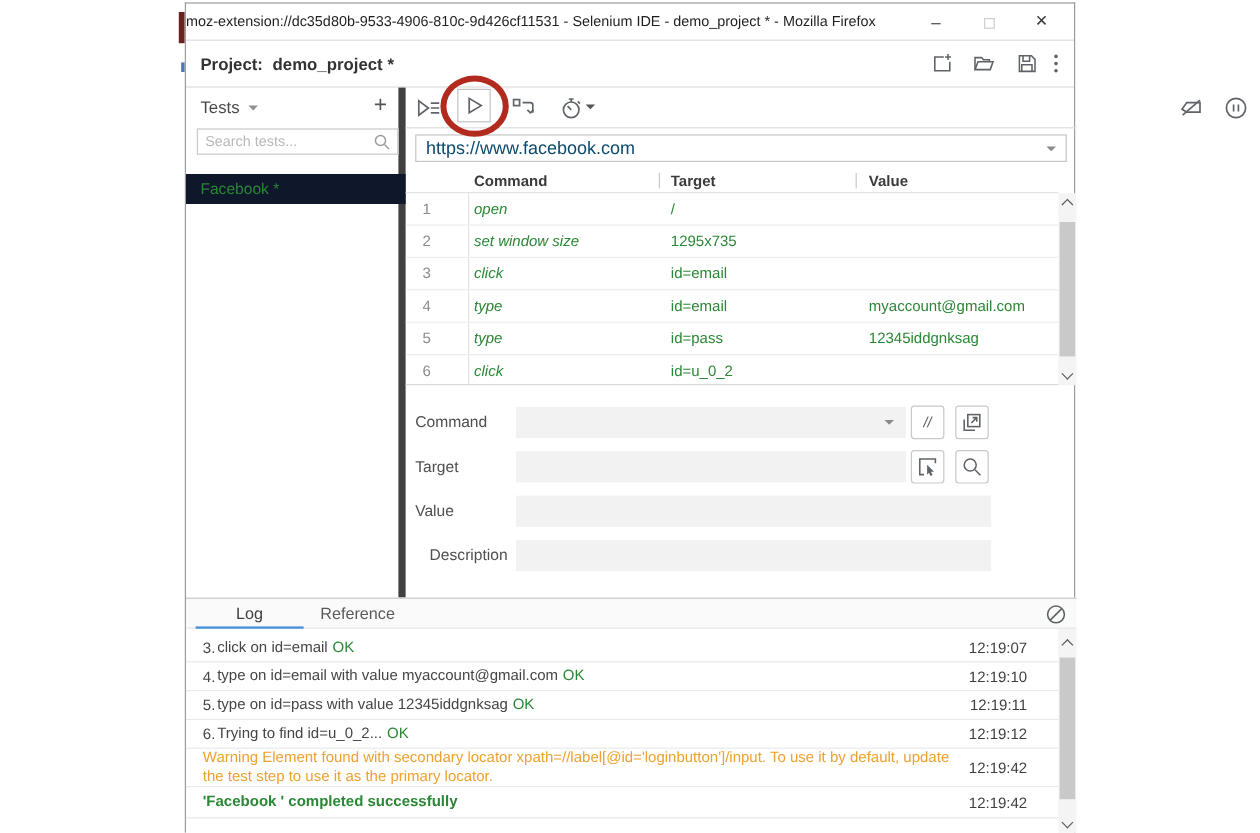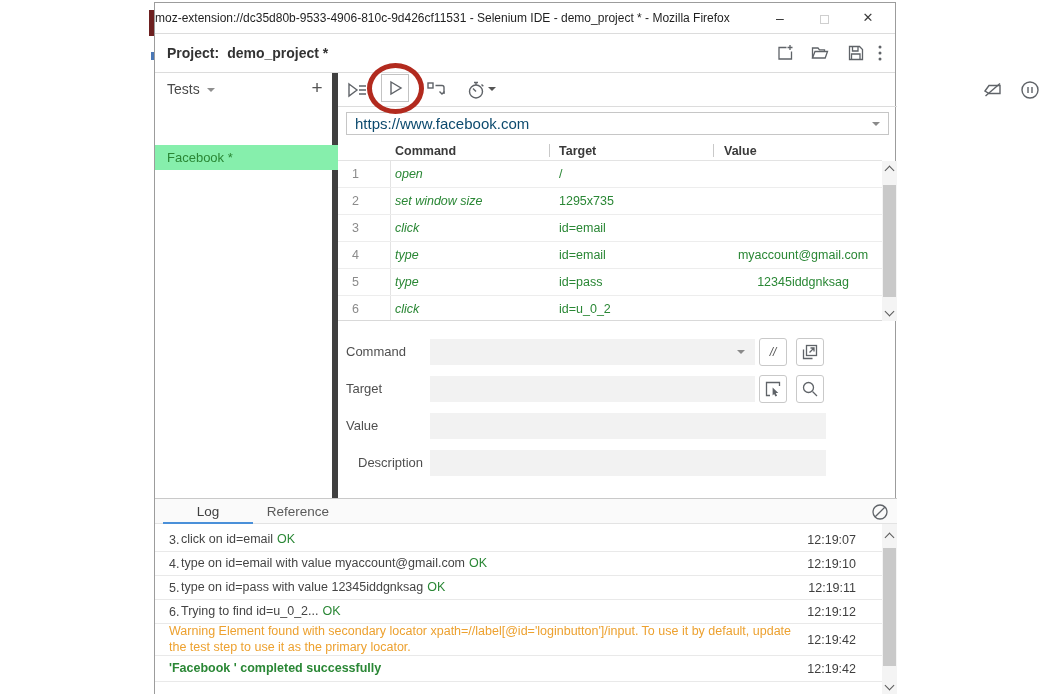--- a/index.html
+++ b/index.html
@@ -32,21 +32,21 @@
 
 .sidebar { left:0; top:70px; width:183px; height:425px; border-right:6px solid #404040; }
 .tests-label { left:12px; top:0; line-height:32px; font-size:14px; color:#4a4a4a; }
 .caret { width:0; height:0; border-left:4px solid transparent; border-right:4px solid transparent; border-top:4px solid #8f8f8f; }
 .tests-caret { left:52px; top:15px; }
 .add-test { left:148px; top:0; width:28px; height:32px; text-align:center; line-height:30px; font-size:19px; color:#555; font-weight:300; }
 .search-box { left:9px; top:34px; width:168px; height:22px; border:1px solid #c9c9c9; background:#fff; }
 .search-box input { position:absolute; left:6px; top:0; width:135px; height:20px; border:none; outline:none; font-size:12px; color:#444; font-family:"Liberation Sans",sans-serif; background:transparent; }
 .search-box input::placeholder { color:#b8b8b8; }
 .search-mag { right:5px; top:3px; position:absolute; }
-.test-item { left:0; top:72px; width:183px; height:25px; background:#86efac; line-height:25px; font-size:13px; padding-left:12px; color:#2a8735; }
+.test-item { left:0; top:72px; width:183px; height:25px; background:#0f172a; line-height:25px; font-size:13px; padding-left:12px; color:#2a8735; }
 
 
 .toolbar { left:183px; top:70px; width:559px; height:34px; border-bottom:1px solid #dcdcdc; }
 .tbi { top:6px; width:22px; height:22px; }
 .play-box { left:43px; top:1px; width:28px; height:28px; border:1px solid #c3c3c3; background:#fff; }
 .red-circle { left:29px; top:-10px; width:57px; height:51px; border:5px solid #b22a1e; border-radius:50%; z-index:20; background:transparent; }
 .tb-caret { left:150px; top:14px; border-top-color:#555; }
 
 
 .urlbar { left:191px; top:109px; width:543px; height:23px; border:1px solid #c6c6c6; background:#fff; }
@@ -60,21 +60,21 @@
 .hc-cmd { width:158px; padding-left:4px; }
 .hc-tgt { width:164px; padding-left:10px; }
 .hc-val { width:169px; padding-left:11px; }
 .hc-tgt::before, .hc-val::before { content:""; position:absolute; left:0; top:3px; width:1px; height:13px; background:#c9c9c9; }
 .tbody { left:183px; top:158px; width:544px; height:160px; overflow:hidden; border-bottom:1px solid #d9d9d9; }
 .trow { display:flex; height:27px; border-bottom:1px solid #ededed; font-size:12.5px; color:#2a8735; }
 .tc { line-height:26px; white-space:nowrap; overflow:hidden; }
 .tc-num { width:53px; color:#8b8b8b; padding-left:14px; border-right:1px solid #e3e3e3; }
 .tc-cmd { width:158px; padding-left:4px; font-style:italic; }
 .tc-tgt { width:164px; padding-left:10px; }
-.tc-val { width:169px; padding-left:11px;text-align:center; }
+.tc-val { width:169px; padding-left:11px; }
 
 
 .sbar { width:15px; background:#f4f4f4; }
 .sbar-table { left:727px; top:158px; height:160px; }
 .sbar-log { left:727px; top:521px; height:171px; }
 .chev { position:absolute; left:4px; width:7px; height:7px; border-left:1.5px solid #5a5a5a; border-top:1.5px solid #5a5a5a; }
 .chev-up { transform:rotate(45deg); }
 .chev-down { transform:rotate(225deg); }
 .thumb { position:absolute; left:1px; width:13px; background:#c9c9c9; }
 
@@ -149,20 +149,29 @@
           <circle cx="6" cy="10" r="1.5"></circle>
           <circle cx="6" cy="16" r="1.5"></circle>
       </svg>
     </div>
   </div>
 
   <div class="abs sidebar">
     <div class="abs tests-label">Tests</div>
     <div class="abs caret tests-caret"></div>
     <div class="abs add-test">+</div>
+    <div class="abs search-box">
+      <input type="text" placeholder="Search tests..." style="">
+      <span class="search-mag icon">
+        <svg width="15" height="15" viewBox="0 0 16 16" fill="none" stroke="#9a9a9a" stroke-width="1.3">
+          <circle cx="6.5" cy="6.5" r="4.5"></circle>
+            <path d="M10 10 L14 14"></path>
+        </svg>
+      </span>
+    </div>
     <div class="abs test-item">Facebook *</div>
   </div>
 
   <div class="abs toolbar">
     <div class="abs tbi icon" style="left:8px">
       <svg width="22" height="22" viewBox="0 0 22 22" fill="none" stroke="currentColor" stroke-width="1.4">
         <path d="M3 5 L11 11 L3 17 Z"></path>
           <path d="M13 7 h7 M13 11 h7 M13 15 h7"></path>
       </svg>
     </div>

